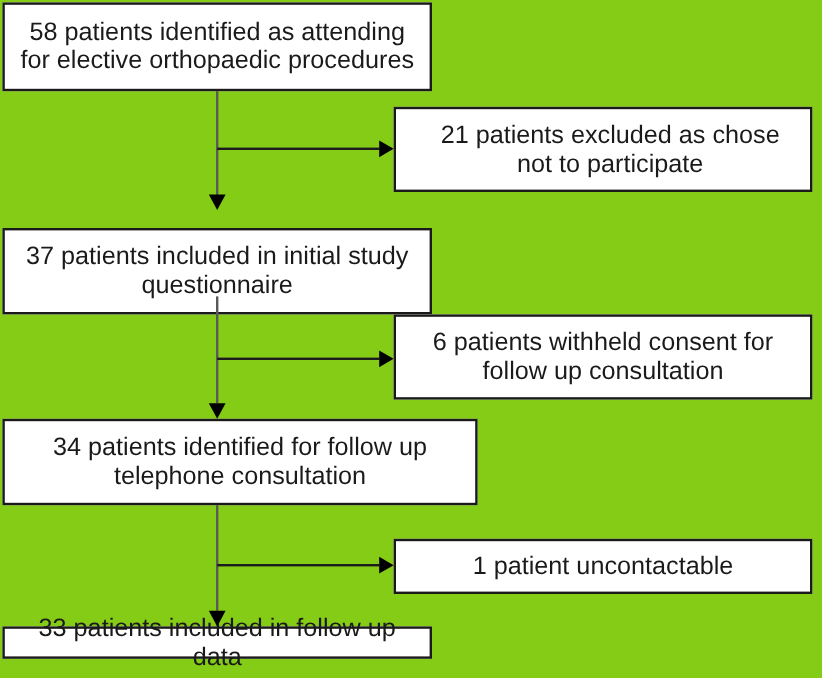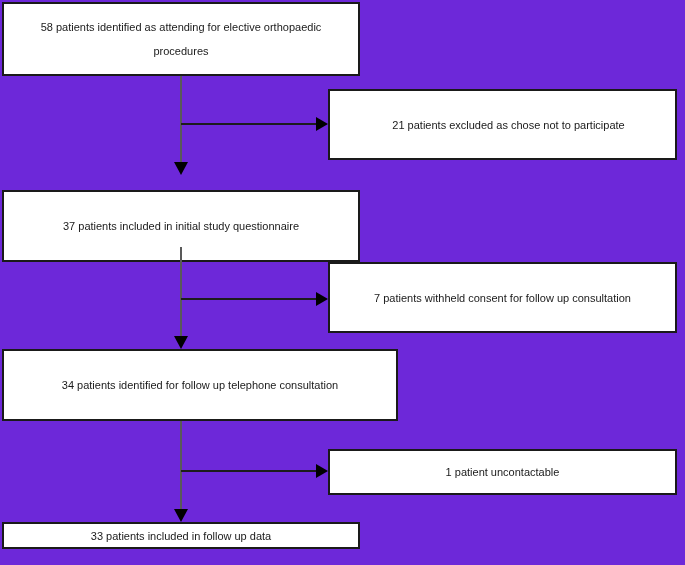--- a/index.html
+++ b/index.html
@@ -4,23 +4,23 @@
 <style>
   html, body {
     margin: 0;
     padding: 0;
     background: #ffffff;
   }
   #flowchart {
     position: relative;
     width: 685px;
     height: 565px;
-    background: #6d28d9;
+    background: #84cc16;
     font-family: "Liberation Sans", sans-serif;
-    font-size: 11px;
+    font-size: 21px;
     line-height: 24px;
     color: #1a1a1a;
     overflow: hidden;
   }
   .flow-box {
     position: absolute;
     box-sizing: border-box;
     border: 2px solid #1a1a1a;
     background: #ffffff;
     display: flex;
@@ -96,21 +96,21 @@
   <div class="flow-box box-58">58 patients identified as attending for elective orthopaedic procedures</div>
 
   <div class="flow-box box-37">37 patients included in initial study questionnaire</div>
 
   <div class="flow-box box-34">34 patients identified for follow up telephone consultation</div>
 
   <div class="flow-box box-33">33 patients included in follow up data</div>
 
   <div class="flow-box box-21">21 patients excluded as chose not to participate</div>
 
-  <div class="flow-box box-3">7 patients withheld consent for follow up consultation</div>
+  <div class="flow-box box-3">6 patients withheld consent for follow up consultation</div>
 
   <div class="flow-box box-1">1 patient uncontactable</div>
 
   <div class="vline v1"></div>
   <div class="vline v2"></div>
   <div class="vline v3"></div>
 
   <div class="hline h1"></div>
   <div class="hline h2"></div>
   <div class="hline h3"></div>

